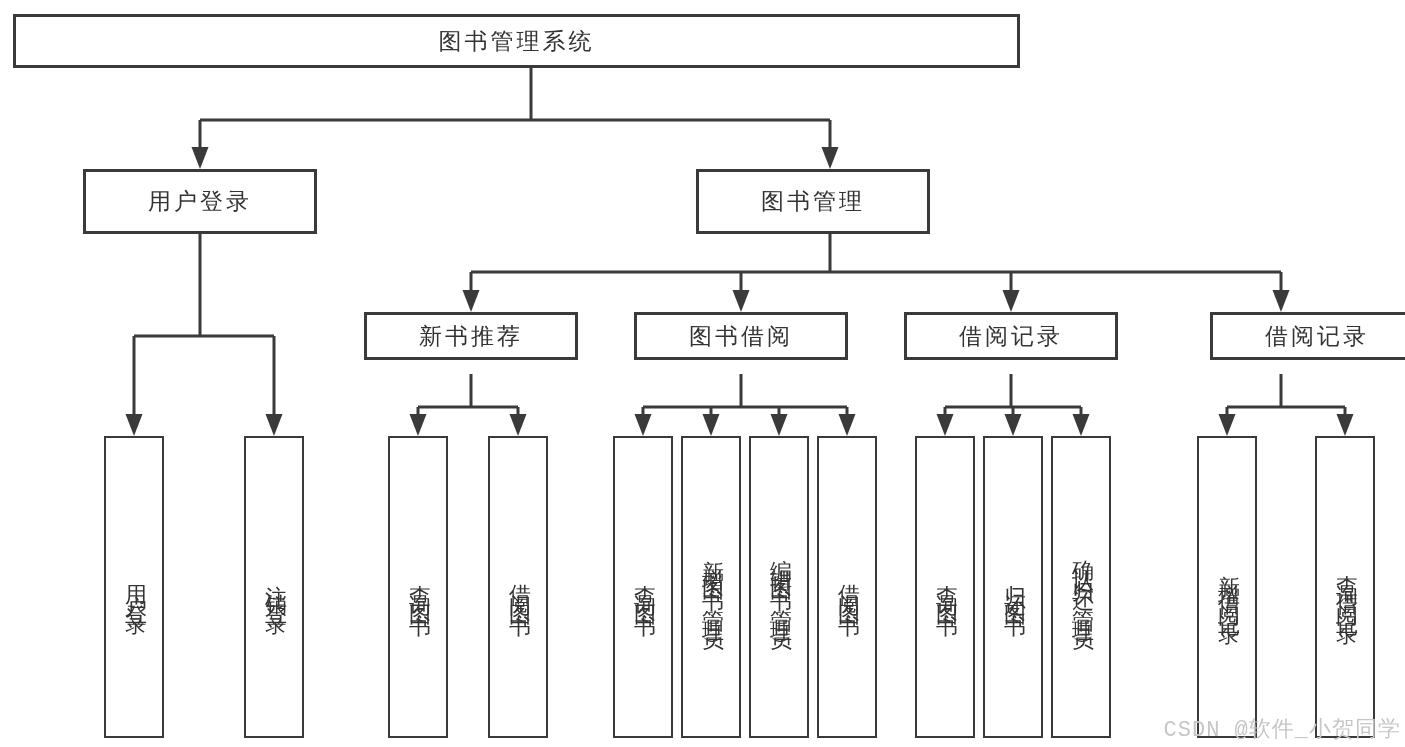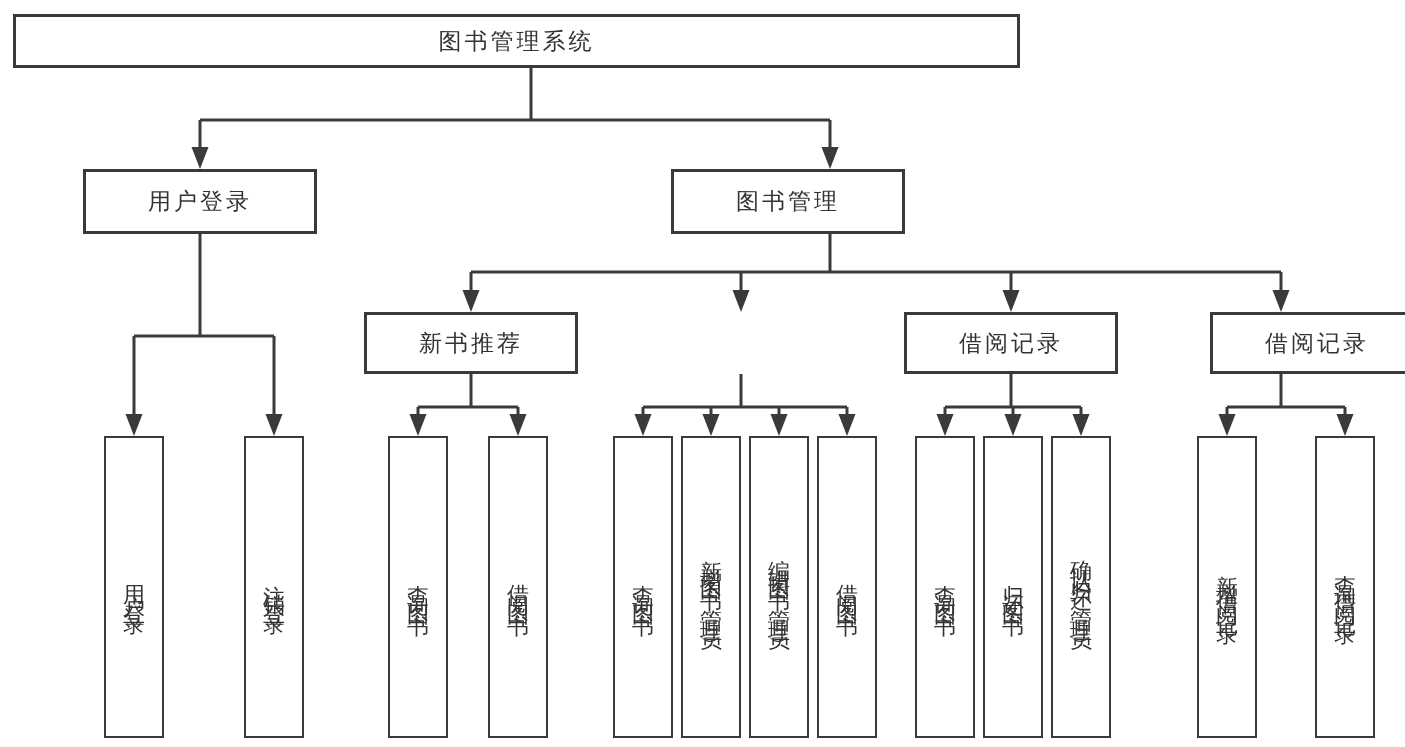--- a/index.html
+++ b/index.html
@@ -7,21 +7,21 @@
     --text:#333333;
     --fill:#ffffff;
     --bg:#ffffff;
     --wm:#c6c6c6;
   }
   html,body{margin:0;padding:0;background:var(--bg);}
   .canvas{
     position:relative;
     width:1405px;height:747px;
     background:var(--bg);
-    font-family:Liberation Serif, serif;
+    font-family:Liberation Mono, monospace;
     overflow:hidden;
     border-radius:15px;
   }
   .connectors{position:absolute;left:0;top:0;z-index:1;}
   .connectors path{stroke:var(--line);stroke-width:3;fill:none;}
   .connectors polygon{fill:var(--line);stroke:none;}
   .box{
     position:absolute;
     box-sizing:border-box;
     background:var(--fill);
@@ -36,22 +36,22 @@
     writing-mode:vertical-rl;
     text-orientation:mixed;
     font-size:22px;
     letter-spacing:10px;
     line-height:1;
     white-space:nowrap;
   }
   .lvl1{left:13px;top:14px;width:1007px;height:54px;}
   .lvl2{height:65px;top:169px;width:234px;}
   .lvl2.n1{left:83px;}
-  .lvl2.n2{left:671px;align-items:center;}
-  .lvl3{height:62px;top:312px;width:214px;}
+  .lvl2.n2{left:696px;align-items:center;}
+  .lvl3{height:48px;top:312px;width:214px;}
   .lvl3.n1{left:364px;}
   .lvl3.n2{left:634px;}
   .lvl3.n3{left:904px;}
   .lvl3.n4{left:1210px;}
   .leaf.a1{left:104px;}  .leaf.a2{left:244px;}
   .leaf.b1{left:388px;}  .leaf.b2{left:488px;}
   .leaf.c1{left:613px;}  .leaf.c2{left:681px;}  .leaf.c3{left:749px;}  .leaf.c4{left:817px;}
   .leaf.d1{left:915px;}  .leaf.d2{left:983px;}  .leaf.d3{left:1051px;}
   .leaf.e1{left:1197px;} .leaf.e2{left:1315px;}
   .watermark{
@@ -115,20 +115,23 @@
   <div class="box lvl2 n1">
     <span class="htext">用户登录</span>
   </div>
   <div class="box lvl2 n2">
     <span class="htext">图书管理</span>
   </div>
 
   <div class="box lvl3 n1">
     <span class="htext">新书推荐</span>
   </div>
+  <div class="box lvl3 n2">
+    <span class="htext">图书借阅</span>
+  </div>
   <div class="box lvl3 n3">
     <span class="htext">借阅记录</span>
   </div>
   <div class="box lvl3 n4">
     <span class="htext">借阅记录</span>
   </div>
 
   <div class="box leaf a1">
     <span class="vtext">用户登录</span>
   </div>
@@ -162,14 +165,15 @@
   <div class="box leaf d3">
     <span class="vtext">确认归还（管理员）</span>
   </div>
   <div class="box leaf e1">
     <span class="vtext">新增借阅记录</span>
   </div>
   <div class="box leaf e2">
     <span class="vtext">查询借阅记录</span>
   </div>
 
+  <div class="watermark">CSDN @软件_小贺同学</div>
 
 </div>
 
 </body></html>

